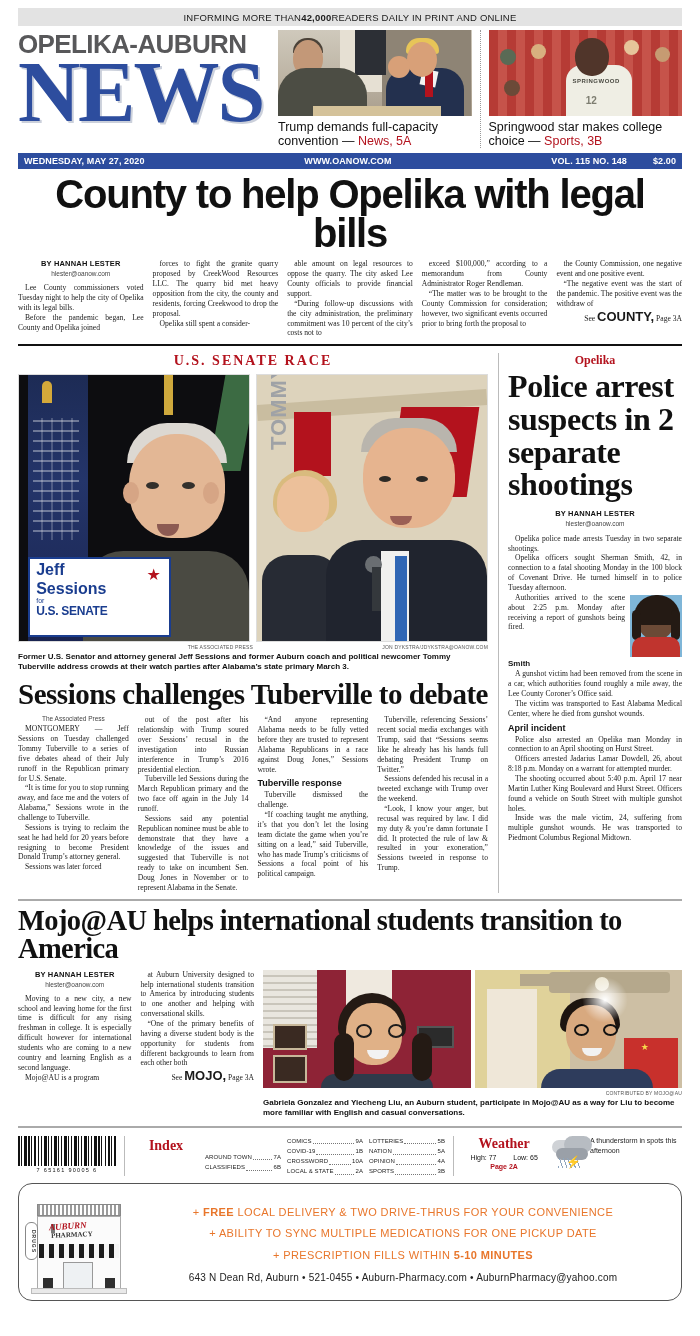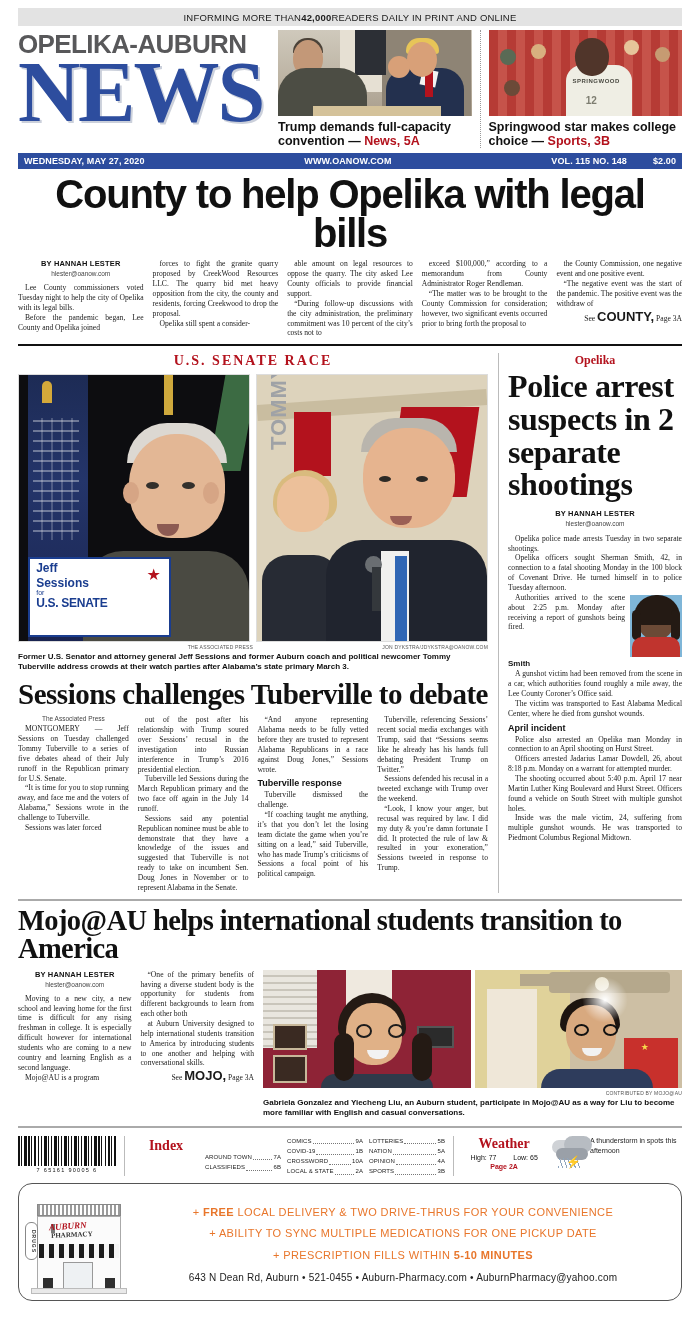--- a/index.html
+++ b/index.html
@@ -39,21 +39,21 @@
     text-shadow: 2px 2px 0 rgba(140,150,175,.45);
     margin-top: -2px;
   }
   .teasers { flex: 1; display: flex; gap: 0; margin-left: 8px; }
   .teaser { flex: 1; display: flex; flex-direction: column; }
   .teaser + .teaser { border-left: 1px dotted #999; padding-left: 8px; }
   .teaser:first-child { padding-right: 8px; }
   .teaser-photo { height: 90px; width: 100%; position: relative; overflow: hidden; }
   .teaser-cap {
     font-family: "Liberation Sans", sans-serif;
-    font-weight: 700; font-size: 12.5px; line-height: 1.12;
+    font-weight: 400; font-size: 12.5px; line-height: 1.12;
     margin-top: 4px; color: #111;
   }
   .teaser-cap .sect { color: #b3121d; }
 
   
   .ph-trump { background: linear-gradient(180deg,#cfc9bc 0%, #bdb4a4 55%, #a89d8c 100%); }
   .ph-trump .wall { position:absolute; left:32%; top:0; width:22%; height:72%; background:#e6e0d3; }
   .ph-trump .wall2 { position:absolute; left:54%; top:0; width:46%; height:100%; background:#8e8475; }
   .ph-trump .man1head { position:absolute; left:8%; top:12%; width:30px; height:36px; border-radius:50% 50% 46% 46%; background:#c39878; }
   .ph-trump .man1hair { position:absolute; left:8%; top:9%; width:30px; height:15px; border-radius:14px 14px 0 0; background:#4b4238; }
@@ -166,21 +166,21 @@
   .ph-sessions .ear { position:absolute; left:45%; top:40%; width:16px;height:22px;border-radius:50%;background:#d6a585;}
   .ph-sessions .ear2{ position:absolute; left:80%; top:40%; width:16px;height:22px;border-radius:50%;background:#d6a585;}
   .ph-sessions .eyeL{ position:absolute; left:55%; top:40%; width:13px;height:7px;border-radius:50%;background:#33302c;}
   .ph-sessions .eyeR{ position:absolute; left:71%; top:40%; width:13px;height:7px;border-radius:50%;background:#33302c;}
   .ph-sessions .mouth{ position:absolute; left:60%; top:56%; width:22px;height:12px;border-radius:0 0 12px 12px;background:#8c5a52;}
   .ph-sessions .suit { position:absolute; left:28%; top:66%; width:72%; height:34%; background:#4a4a42; border-radius:40px 40px 0 0;}
   .ph-sessions .mic  { position:absolute; left:44%; top:78%; width:10px;height:52px; background:#3a3a3a;}
   .ph-sessions .michead{position:absolute; left:41%; top:74%; width:18px;height:18px;border-radius:50%;background:#6d6d6d;}
   .ph-sessions .hand { position:absolute; left:8%; top:74%; width:40px; height:34px; border-radius:20px; background:#e0b091;}
   .ph-sessions .sign { position:absolute; left:4%; bottom:4px; width:62%; height:30%; background:#fff; border:2px solid #1a3d8f; }
-  .ph-sessions .sign .s1 { font-family:"Liberation Sans",sans-serif; font-weight:700; color:#1a3d8f; font-size:12px; line-height:1; padding:3px 0 0 6px;}
+  .ph-sessions .sign .s1 { font-family:"Liberation Sans",sans-serif; font-weight:700; color:#1a3d8f; font-size:16px; line-height:1; padding:3px 0 0 6px;}
   .ph-sessions .sign .s2 { font-family:"Liberation Sans",sans-serif; font-weight:400; color:#1a3d8f; font-size:7px; padding-left:6px;}
   .ph-sessions .sign .s3 { font-family:"Liberation Sans",sans-serif; font-weight:700; color:#1a3d8f; font-size:12px; padding-left:6px; letter-spacing:-.3px;}
   .ph-sessions .sign .star { position:absolute; right:8px; top:6px; color:#b3121d; font-size:16px; }
 
   
   .ph-tville { background:#ddd3bc; }
   .ph-tville .band { position:absolute; left:0; top:8%; width:100%; height:6%; background:#c9bda0; transform:rotate(-4deg);}
   .ph-tville .redflag { position:absolute; right:6%; top:12%; width:34%; height:34%; background:#b3121d; transform:skewX(-8deg);}
   .ph-tville .redflag2{ position:absolute; left:16%; top:14%; width:16%; height:24%; background:#b3121d;}
   .ph-tville .tommy { position:absolute; left:4%; top:28%; font-family:"Liberation Sans",sans-serif; font-weight:700; font-size:22px; color:#9fa2a6; letter-spacing:1px; transform:rotate(-90deg); transform-origin:left top;}
@@ -504,20 +504,21 @@
       <div class="cap">Former U.S. Senator and attorney general Jeff Sessions and former Auburn coach and political newcomer Tommy Tuberville address crowds at their watch parties after Alabama’s state primary March 3.</div>
 
       <div class="bighead">Sessions challenges Tuberville to debate</div>
 
       <div class="cols4">
         <div>
           <div class="src">The Associated Press</div>
           <div class="bodytext" style="margin-top:2px;">
             <p>MONTGOMERY — Jeff Sessions on Tuesday challenged Tommy Tuberville to a series of five debates ahead of their July runoff in the Republican primary for U.S. Senate.</p>
             <p>“It is time for you to stop running away, and face me and the voters of Alabama,” Sessions wrote in the challenge to Tuberville.</p>
+            <p>Sessions is trying to reclaim the seat he had held for 20 years before resigning to become President Donald Trump’s attorney general.</p>
             <p>Sessions was later forced</p>
           </div>
         </div>
         <div class="bodytext">
           <p>out of the post after his relationship with Trump soured over Sessions’ recusal in the investigation into Russian interference in Trump’s 2016 presidential election.</p>
           <p>Tuberville led Sessions during the March Republican primary and the two face off again in the July 14 runoff.</p>
           <p>Sessions said any potential Republican nominee must be able to demonstrate that they have a knowledge of the issues and suggested that Tuberville is not ready to take on incumbent Sen. Doug Jones in November or to represent Alabama in the Senate.</p>
         </div>
         <div>
           <div class="bodytext">
@@ -576,22 +577,22 @@
       <div class="mojo-cols">
         <div>
           <div class="byline-name">BY HANNAH LESTER</div>
           <div class="byline-mail">hlester@oanow.com</div>
           <div class="bodytext" style="margin-top:6px;">
             <p>Moving to a new city, a new school and leaving home for the first time is difficult for any rising freshman in college. It is especially difficult however for international students who are coming to a new country and learning English as a second language.</p>
             <p>Mojo@AU is a program</p>
           </div>
         </div>
         <div class="bodytext">
+          <p>at Auburn University designed to help international students transition to America by introducing students to one another and helping with conversational skills.</p>
           <p>“One of the primary benefits of having a diverse student body is the opportunity for students from different backgrounds to learn from each other both</p>
-          <p>at Auburn University designed to help international students transition to America by introducing students to one another and helping with conversational skills.</p>
           <p class="jump"><span>See </span><b>MOJO,</b><span> Page 3A</span></p>
         </div>
       </div>
 
       <div class="mojo-photo-wrap">
         <div class="mojo-photos">
           <div class="zoom-tile z1">
             <div class="wallR"></div>
               <div class="blind"></div>
               <div class="door"></div>

